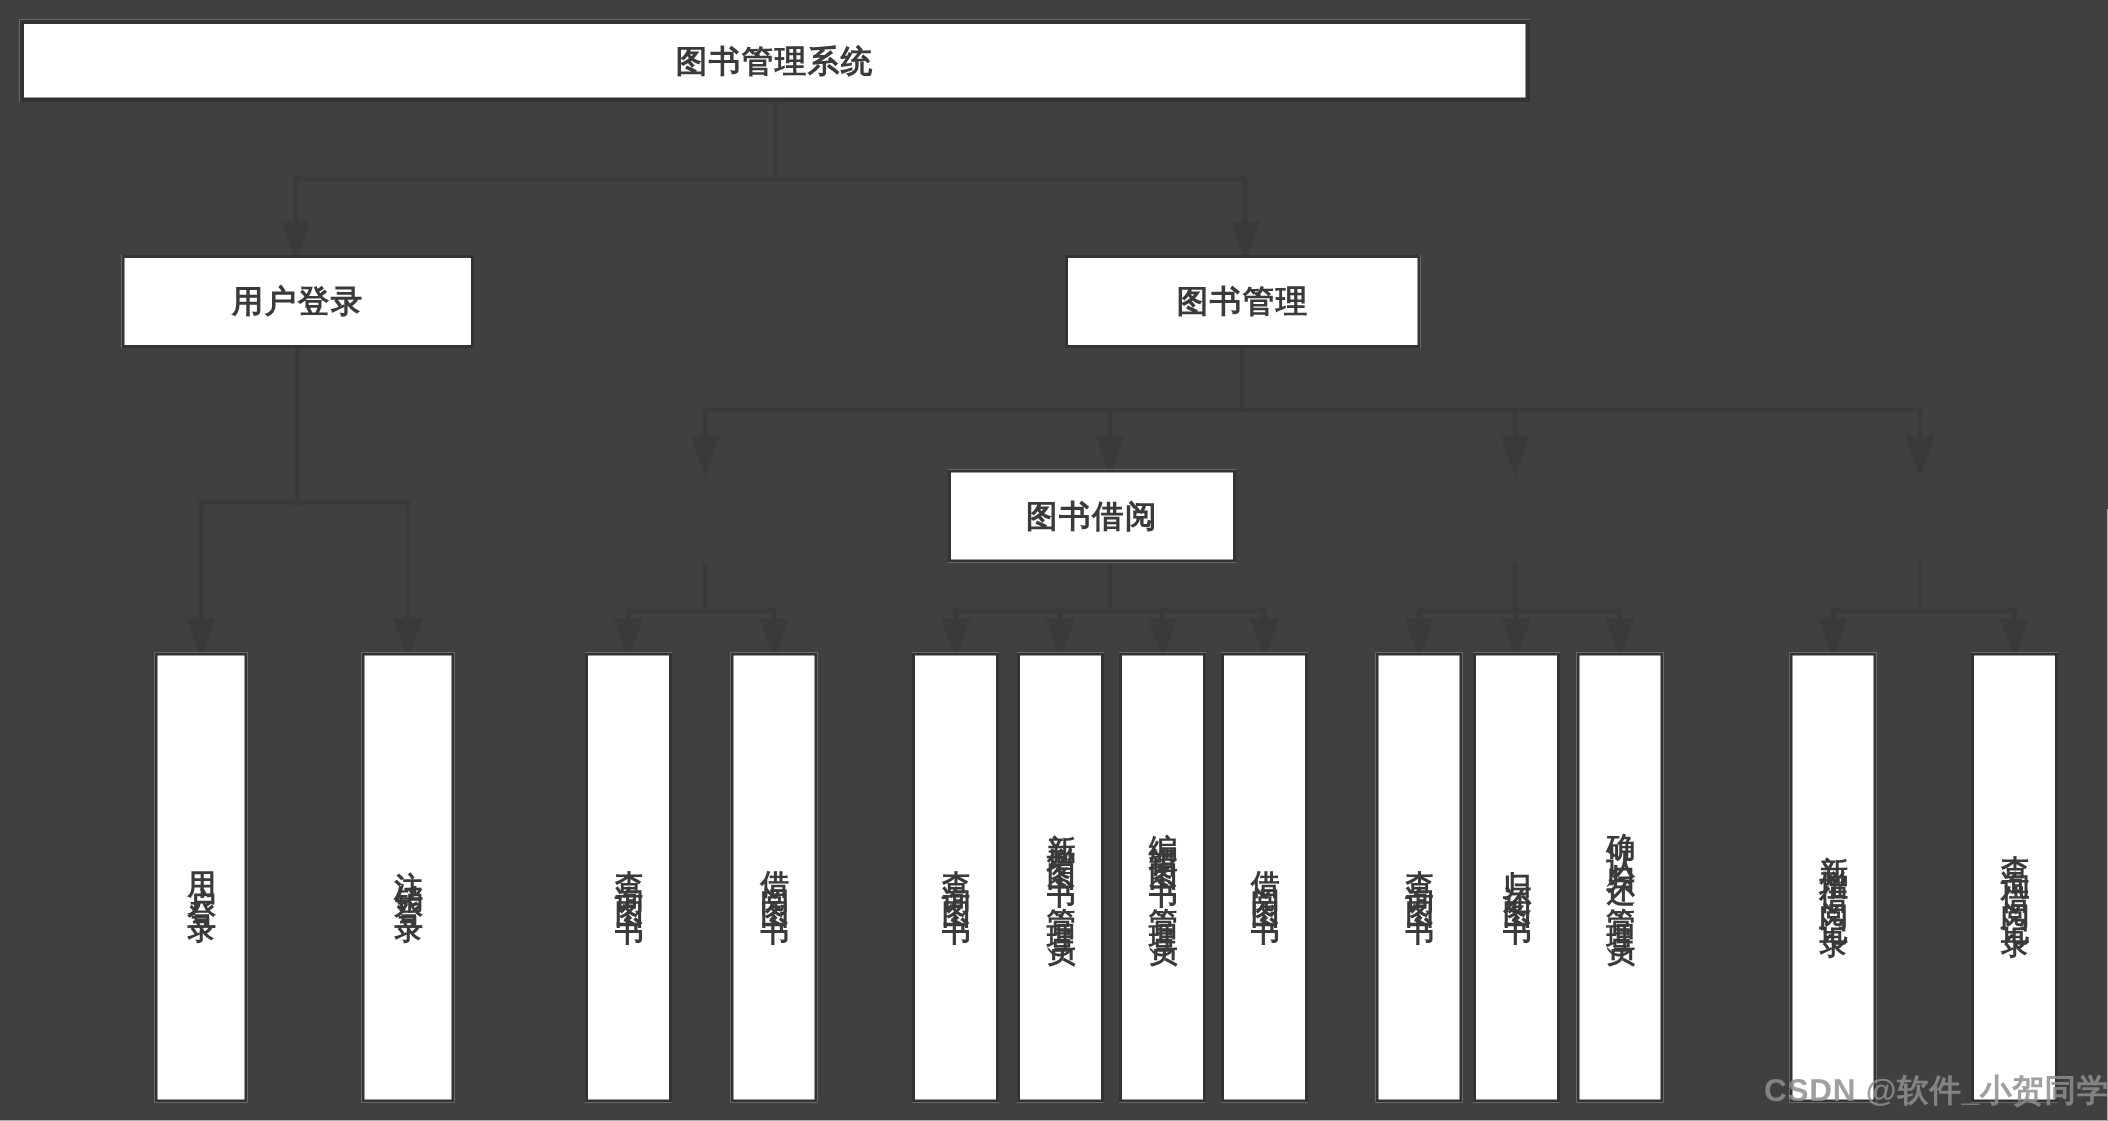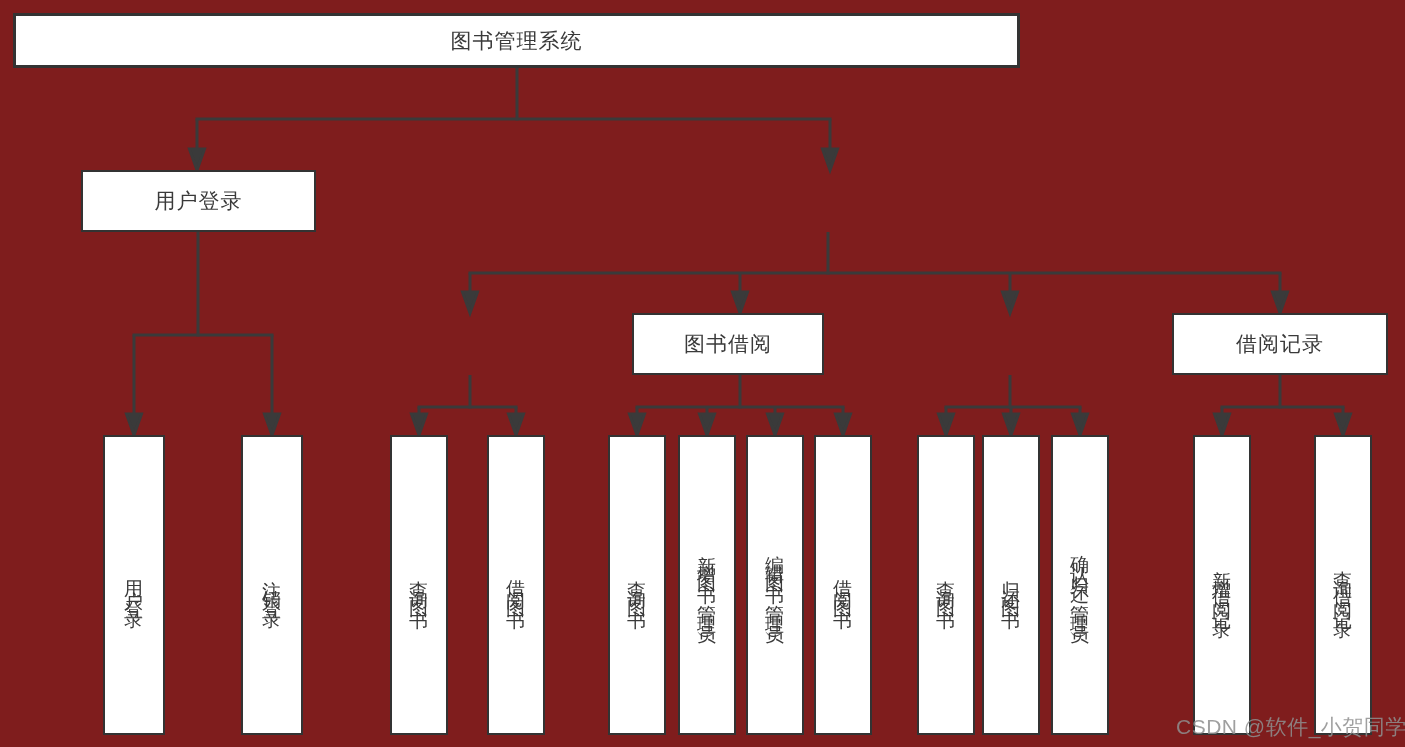--- a/index.html
+++ b/index.html
@@ -1,22 +1,23 @@
 <!DOCTYPE html>
 <html><head>
 <meta charset="utf-8">
 <style>
   html,body{margin:0;padding:0;background:#ffffff;}
   .canvas{
     position:relative;
     width:1405px;height:747px;
-    background:#7f1d1d;
+    background:#404040;
     overflow:hidden;
     font-family:"Liberation Sans","DejaVu Sans",sans-serif;
     color:#383838;
+    font-weight:bold;
   }
   .connectors{position:absolute;left:0;top:0;width:1405px;height:747px;}
   .hbox{
     position:absolute;box-sizing:border-box;
     border:2.5px solid #333333;background:#ffffff;
     display:flex;align-items:center;justify-content:center;
     font-size:21px;letter-spacing:1px;color:#3a3a3a;
     z-index:2;
   }
   .hbox.root{border-width:3px;}
@@ -115,23 +116,23 @@
       <line x1="1222" y1="407" x2="1222" y2="417"></line>
       <polygon points="1214.5,414 1229.5,414 1222,435"></polygon>
       <line x1="1343" y1="407" x2="1343" y2="417"></line>
       <polygon points="1335.5,414 1350.5,414 1343,435"></polygon>
     </g>
   </svg>
 
   <div class="hbox root" style="left:13px;top:13px;width:1007px;height:55px">图书管理系统</div>
 
   <div class="hbox" style="left:81px;top:170px;width:235px;height:62px">用户登录</div>
+  <div class="hbox" style="left:710px;top:170px;width:237px;height:62px">图书管理</div>
 
   <div class="hbox" style="left:632px;top:313px;width:192px;height:62px">图书借阅</div>
-  <div class="hbox" style="left:1172px;top:313px;width:216px;height:62px">借阅记录</div>
 
   <div class="vbox" style="left:103px;width:62px">
     <span class="vt">用户登录</span>
   </div>
   <div class="vbox" style="left:241px;width:62px">
     <span class="vt">注销登录</span>
   </div>
 
   <div class="vbox" style="left:390px;width:58px">
     <span class="vt">查询图书</span>

